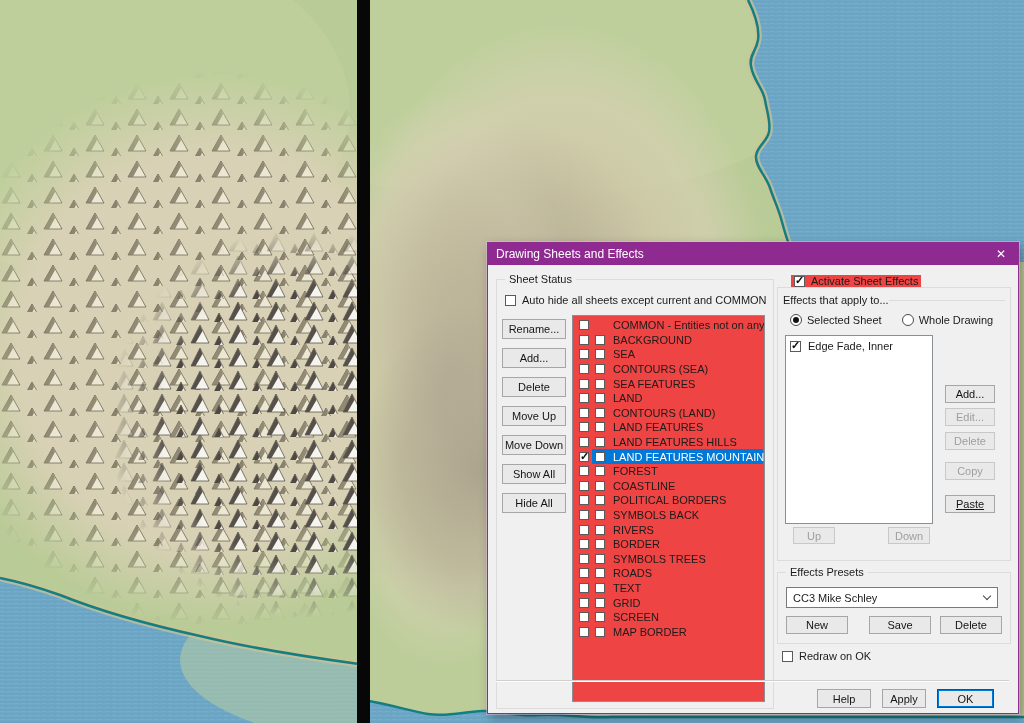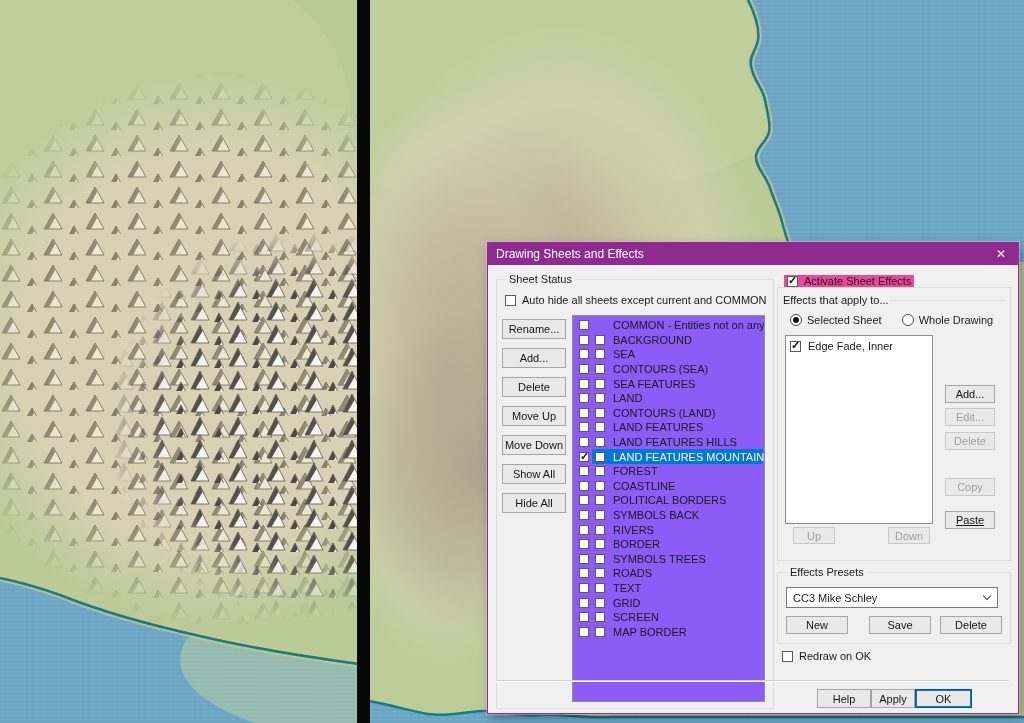--- a/index.html
+++ b/index.html
@@ -35,21 +35,21 @@
        display:flex;align-items:center;justify-content:center;box-sizing:border-box;
        cursor:pointer;white-space:nowrap;}
   .btn.disabled{color:#9f9f9f;border-color:#c8c8c8;}
   .btn.focused{border:1px solid #0057a8;box-shadow:inset 0 0 0 1px var(--accent,#0078d7);}
 
   
   #left-buttons{position:absolute;left:14px;top:54px;width:64px;display:flex;
                 flex-direction:column;gap:9px;}
   #left-buttons .btn{height:20px;}
 
-  #sheet-list{position:absolute;left:84px;top:50px;width:193px;height:387px;background:#8b5cf6;
+  #sheet-list{position:absolute;left:84px;top:50px;width:193px;height:387px;background:#ef4444;
               border:1px solid #8a8f94;overflow:hidden;padding-top:2px;box-sizing:border-box;}
   .sheet-row{position:relative;height:14.6px;display:flex;align-items:center;cursor:default;}
   .sheet-row .cb{width:10px;height:10px;margin-left:6px;}
   .sheet-row .cb.second{margin-left:6px;}
   .sheet-row .lbl{position:absolute;left:40px;right:0;top:0;bottom:0;display:flex;
                   align-items:center;font-size:11px;white-space:nowrap;overflow:hidden;}
   .sheet-row.sel .lbl{color:#fff;}
   .sheet-row.sel::before{content:"";position:absolute;left:19px;right:1px;top:0;bottom:0;
                          background:var(--accent,#0078d7);}
   .sheet-row .cb{position:relative;z-index:1;}
@@ -57,21 +57,21 @@
 
   
   #fx-list{position:absolute;left:7px;top:47px;width:148px;height:189px;background:#fff;
            border:1px solid #8a8f94;box-sizing:border-box;padding:4px 0 0 4px;}
   .fx-item{display:flex;align-items:center;gap:7px;font-size:11px;}
   #fx-buttons{position:absolute;left:167px;top:97px;width:50px;display:flex;
               flex-direction:column;}
   #fx-buttons .btn{height:18px;}
   #fx-buttons .btn:nth-child(2){margin-top:5px;}
   #fx-buttons .btn:nth-child(3){margin-top:6px;}
-  #fx-buttons .btn:nth-child(4){margin-top:28px;}
+  #fx-buttons .btn:nth-child(4){margin-top:12px;}
   #fx-buttons .btn:nth-child(5){margin-top:15px;text-decoration:underline;}
 
   .legendline{position:absolute;display:flex;align-items:center;font-size:11px;}
   .legendline .line{flex:1;height:1px;background:#dcdcdc;}
 
   .combo{position:absolute;background:#fff;border:1px solid #7a7a7a;display:flex;
          align-items:center;box-sizing:border-box;cursor:pointer;}
   .combo .val{flex:1;padding-left:6px;font-size:11px;white-space:nowrap;overflow:hidden;}
   .combo .chev{width:20px;display:flex;align-items:center;justify-content:center;}
   .combo .chev::after{content:"";border:solid #444;border-width:0 1.5px 1.5px 0;
@@ -314,21 +314,21 @@
             <span class="cb second"></span>
             <span class="lbl">SCREEN</span>
           </div>
           <div class="sheet-row">
             <span class="cb"></span>
             <span class="cb second"></span>
             <span class="lbl">MAP BORDER</span>
           </div>
         </div>
 
-    <div class="cbrow" style="left:296px;top:10px;z-index:2;background:#ec4899;padding:0 3px;text-align:center;">
+    <div class="cbrow" style="left:303px;top:10px;z-index:2;background:#ef4444;padding:0 3px;text-align:center;">
       <span class="cb checked" id="activate-cb"></span>
       <span>Activate Sheet Effects</span>
     </div>
     <div class="groupbox" style="left:289px;top:22px;width:232px;height:272px;">
       <div class="legendline" style="left:5px;top:6px;right:5px;">
         <span>Effects that apply to...</span>
         <span class="line"></span>
       </div>
       <div class="rrow" style="position:absolute;left:12px;top:26px;">
         <span class="radio sel"></span>
@@ -367,21 +367,21 @@
           </div>
     </div>
 
     <div class="cbrow" style="left:294px;top:385px;">
       <span class="cb" id="redraw-cb"></span>
       <span>Redraw on OK</span>
     </div>
 
     <div class="hr-etched" style="left:8px;top:415px;width:513px;"></div>
 
-    <div id="footer-buttons" style="position:absolute;left:329px;top:424px;display:flex;">
+    <div id="footer-buttons" style="position:absolute;left:329px;top:424px;display:flex;gap:11px;">
           <div class="btn" style="width: 54px; height: 19px;">Help</div>
           <div class="btn" style="width: 44px; height: 19px;">Apply</div>
           <div class="btn focused" style="height: 19px; width: 57px;">OK</div>
         </div>
   </div>
 </div>
 
 </div>
 
 </body></html>

